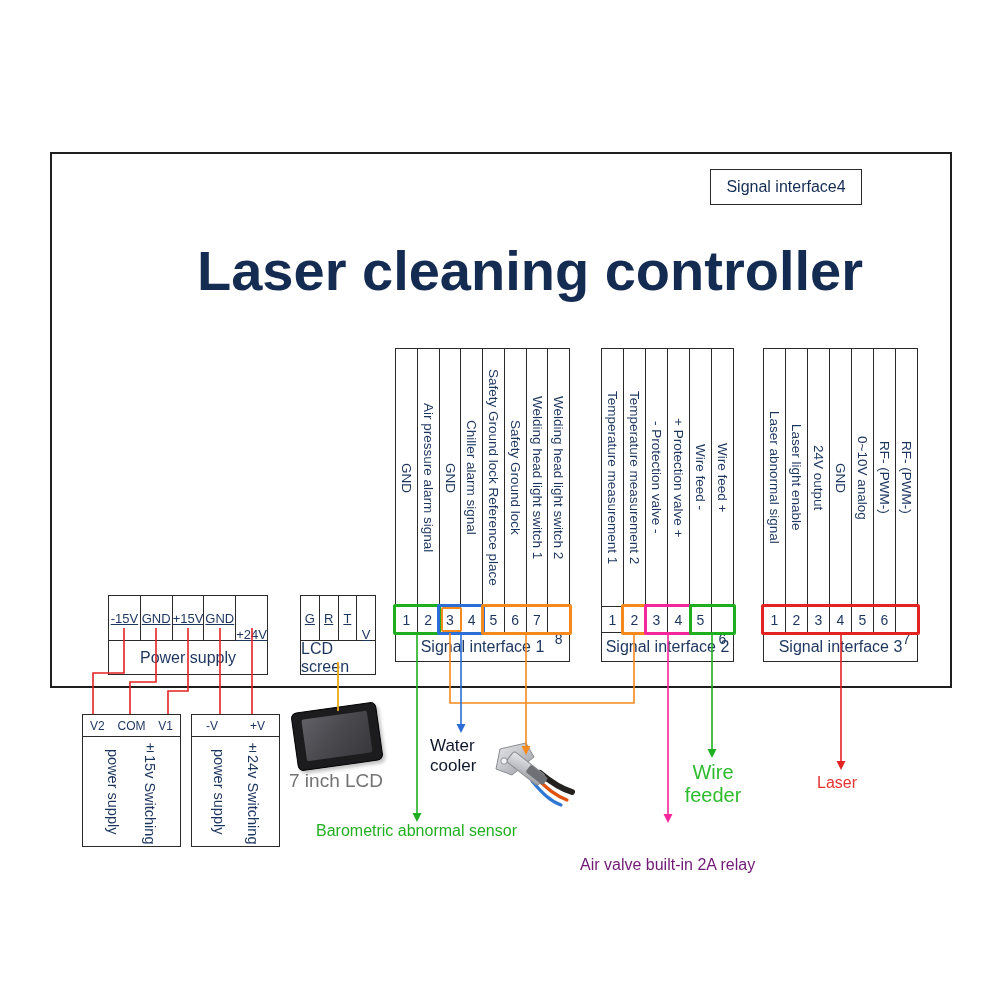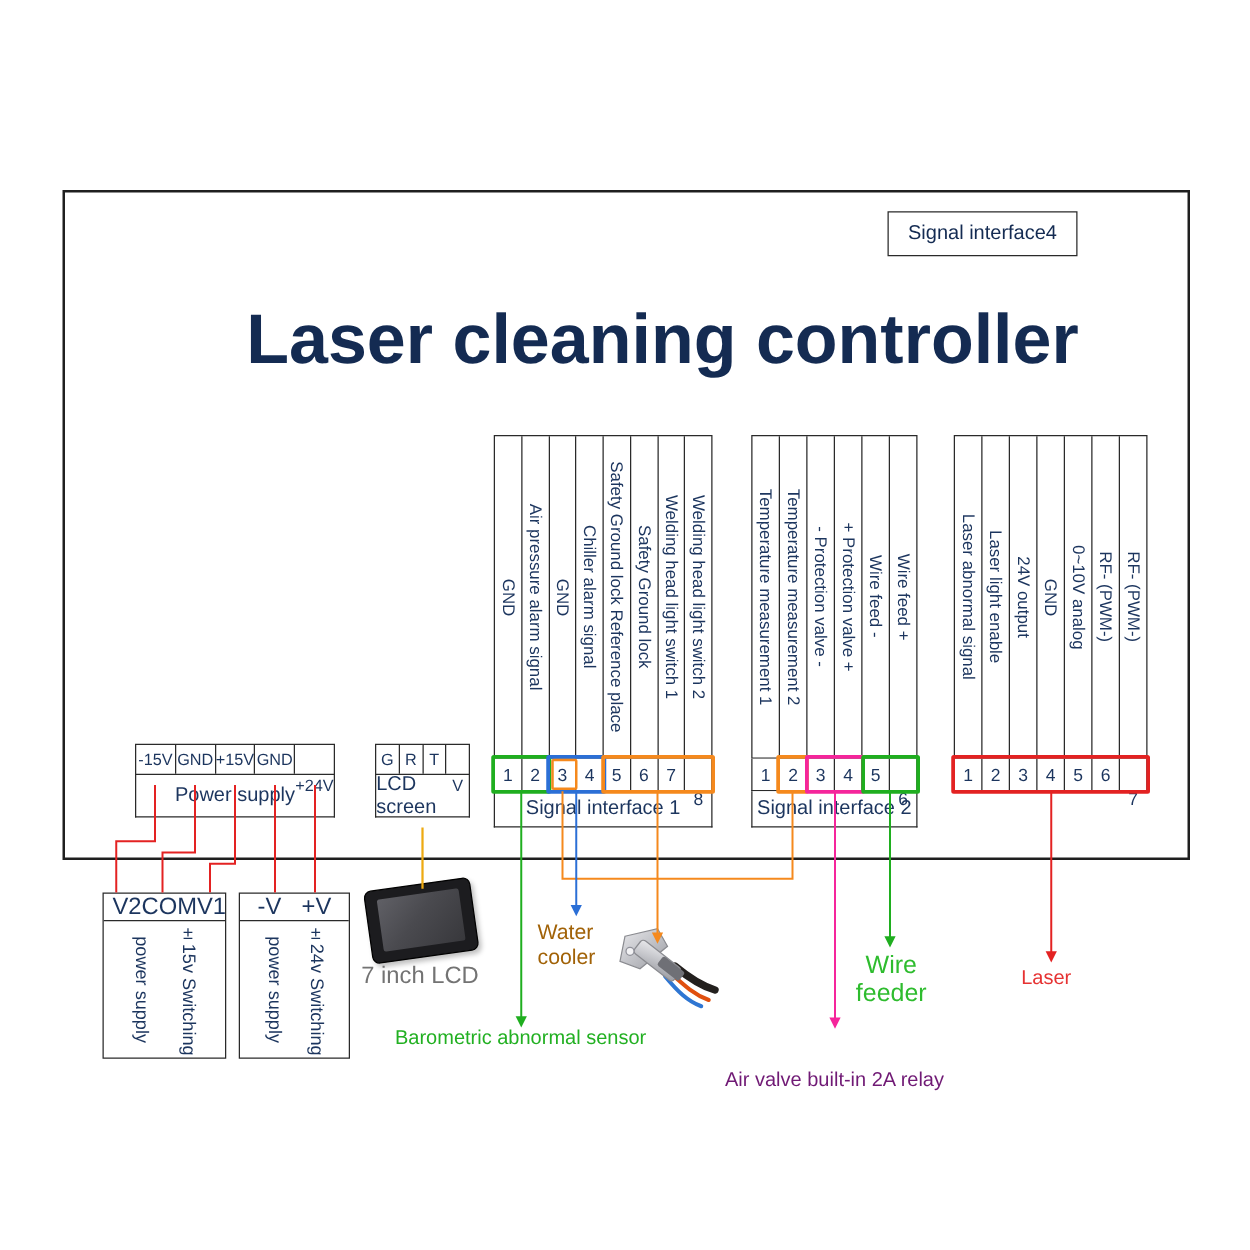--- a/index.html
+++ b/index.html
@@ -26,43 +26,43 @@
   
   .iface{position:absolute;top:348px;}
   .cols{display:flex;height:259px;border:1.3px solid #2a2a2a;box-sizing:border-box;background:#fff;}
   .col{flex:1;display:flex;align-items:center;justify-content:center;border-right:1.3px solid #2a2a2a;}
   .col:last-child{border-right:none;}
   .vtext{writing-mode:vertical-rl;font-size:13.5px;color:#1c355e;white-space:nowrap;line-height:1;}
   .iface .pins{height:26px;border-top:none;}
   .iface .pin{font-size:14px;}
   .iface .block-label{height:29px;}
 
-  .pwr-pins{height:25px;}
+  .pwr-pins{height:46px;text-decoration:underline;}
   .pwr-label{height:34px;}
 
   
   .grp{position:absolute;box-sizing:border-box;border-radius:2px;background:transparent;}
 
   
   .bbox{position:absolute;border:1.3px solid #2a2a2a;box-sizing:border-box;background:#fff;}
   .bbox-header{height:21px;border-bottom:1.3px solid #2a2a2a;display:flex;align-items:center;
-               justify-content:space-between;padding:0 7px;font-size:19px;color:#1c355e;}
+               justify-content:space-between;padding:0 7px;font-size:12px;color:#1c355e;}
   .bbox-body{display:flex;justify-content:space-evenly;align-items:center;height:calc(100% - 22px);}
   .bbox-body .vtext{font-size:14.5px;}
 
   
   .lcd-photo{left:294px;top:707px;width:84px;height:57px;background:#1c1c1f;border-radius:6px;
              transform:rotate(-8deg);border:1px solid #000;box-shadow:2px 3px 4px rgba(0,0,0,.25);}
   .lcd-screen{position:absolute;left:9px;top:7px;right:9px;bottom:8px;border-radius:2px;
               background:linear-gradient(135deg,#606066 0%,#4a4a4f 45%,#38383c 100%);}
 
   
   .note{position:absolute;line-height:1.15;}
   .note-lcd{left:288px;top:770px;width:96px;text-align:center;font-size:19px;color:#737373;}
-  .note-water{left:430px;top:736px;width:64px;text-align:left;font-size:17px;color:#a16207;}
+  .note-water{left:430px;top:736px;width:64px;text-align:left;font-size:17px;color:#0f172a;}
   .note-baro{left:316px;top:822px;font-size:16px;color:#22b022;}
   .note-valve{left:580px;top:856px;font-size:16px;color:#701a75;}
   .note-feeder{left:678px;top:761px;width:70px;text-align:center;font-size:20px;color:#2ebc2e;}
   .note-laser{left:817px;top:774px;font-size:16px;color:#e63232;}
 
   svg.overlay{position:absolute;left:0;top:0;pointer-events:none;}
 </style>
 </head>
 <body>
 
@@ -193,20 +193,21 @@
   </div>
   <div class="pins">
     <div class="pin">1</div>
     <div class="pin">2</div>
     <div class="pin">3</div>
     <div class="pin">4</div>
     <div class="pin">5</div>
     <div class="pin">6</div>
     <div class="pin">7</div>
   </div>
+  <div class="block-label">Signal interface 3</div>
 </div>
 
 <div class="grp" style="left:393px;top:604px;width:48px;height:31px;border:3px solid #1fae1f;"></div>
 <div class="grp" style="left:437px;top:604px;width:48px;height:31px;border:3px solid #2b6fd6;"></div>
 <div class="grp" style="left:441px;top:607px;width:21px;height:25px;border:2.5px solid #f5891d;"></div>
 <div class="grp" style="left:481px;top:604px;width:91px;height:31px;border:3px solid #f5891d;"></div>
 <div class="grp" style="left:621px;top:604px;width:26px;height:31px;border:3px solid #f5891d;"></div>
 <div class="grp" style="left:644px;top:604px;width:48px;height:31px;border:3px solid #f5259b;"></div>
 <div class="grp" style="left:689px;top:604px;width:47px;height:31px;border:3px solid #1fae1f;"></div>
 <div class="grp" style="left:761px;top:604px;width:159px;height:31px;border:3px solid #e32222;"></div>

